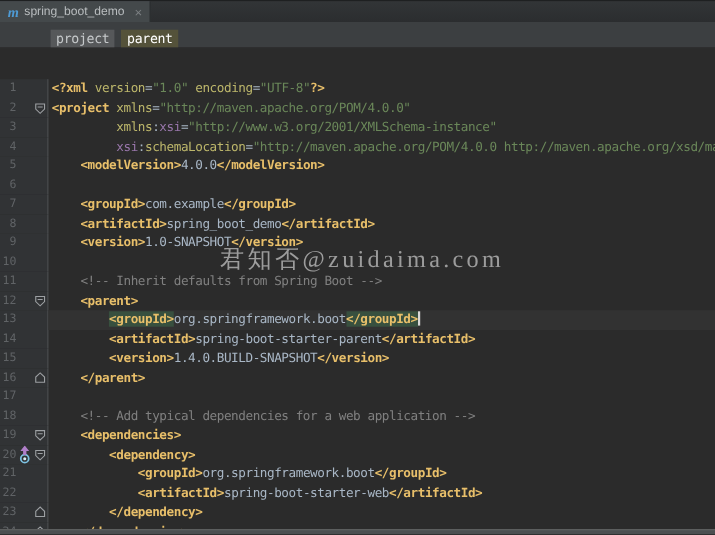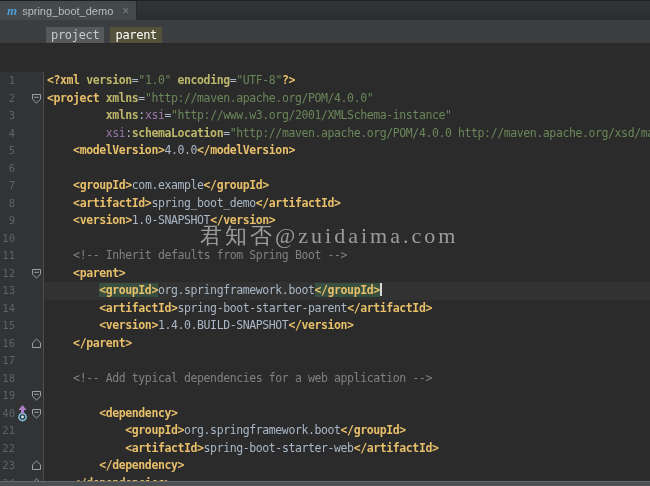--- a/index.html
+++ b/index.html
@@ -31,21 +31,21 @@
   .gutter{flex:none;width:44px;background:var(--gutter-bg);border-right:1px solid #4c4e50;
           display:flex;align-items:center;box-sizing:border-box;}
   .ln{width:15px;text-align:right;color:var(--line-number);font-size:10.5px;letter-spacing:0;}
   .gico{width:15px;display:inline-flex;justify-content:center;align-items:center;}
   .gfold{width:12px;display:inline-flex;justify-content:center;align-items:center;}
   .gfold svg,.gico svg{display:block;}
   .code{flex:1 1 auto;padding-left:3px;min-width:0;}
   .row.current .code{background:var(--caret-line-bg);}
 
   .c-tag{color:var(--tag);font-weight:bold;}
-  .c-attr{color:var(--attr);font-weight:bold;}
+  .c-attr{color:var(--attr);}
   .c-ns{color:var(--ns);}
   .c-str{color:var(--str);}
   .c-txt{color:var(--txt);text-align:right;}
   .c-com{color:var(--com);}
   .c-plain{color:var(--txt);}
   .hl{background:var(--matched-tag-bg);}
   .caret{display:inline-block;width:2px;height:13px;background:#d8d8d8;
          vertical-align:middle;margin-top:-2px;}
 
   .watermark{position:absolute;left:200px;top:177px;
@@ -78,21 +78,21 @@
                 <path d="M1.5 1.5 H9.5 V6.2 L5.5 10 L1.5 6.2 Z" fill="none" stroke="#9da0a3"></path>
                 <line x1="3.2" y1="4.3" x2="7.8" y2="4.3" stroke="#9da0a3"></line>
               </svg></span></div><div class="code"><span class="c-tag">&lt;project</span><span class="c-attr"> xmlns</span><span class="c-plain">=</span><span class="c-str">"http://maven.apache.org/POM/4.0.0"</span></div></div><div class="row"><div class="gutter"><span class="ln">3</span><span class="gico"></span><span class="gfold"></span></div><div class="code"><span class="c-plain">         </span><span class="c-attr">xmlns</span><span class="c-plain">:</span><span class="c-ns">xsi</span><span class="c-plain">=</span><span class="c-str">"http://www.w3.org/2001/XMLSchema-instance"</span></div></div><div class="row"><div class="gutter"><span class="ln">4</span><span class="gico"></span><span class="gfold"></span></div><div class="code"><span class="c-plain">         </span><span class="c-ns">xsi</span><span class="c-plain">:</span><span class="c-attr">schemaLocation</span><span class="c-plain">=</span><span class="c-str">"http://maven.apache.org/POM/4.0.0 http://maven.apache.org/xsd/maven-4.0.0.xsd"</span></div></div><div class="row"><div class="gutter"><span class="ln">5</span><span class="gico"></span><span class="gfold"></span></div><div class="code"><span class="c-plain">    </span><span class="c-tag">&lt;modelVersion&gt;</span><span class="c-txt">4.0.0</span><span class="c-tag">&lt;/modelVersion&gt;</span></div></div><div class="row"><div class="gutter"><span class="ln">6</span><span class="gico"></span><span class="gfold"></span></div><div class="code"></div></div><div class="row"><div class="gutter"><span class="ln">7</span><span class="gico"></span><span class="gfold"></span></div><div class="code"><span class="c-plain">    </span><span class="c-tag">&lt;groupId&gt;</span><span class="c-txt">com.example</span><span class="c-tag">&lt;/groupId&gt;</span></div></div><div class="row"><div class="gutter"><span class="ln">8</span><span class="gico"></span><span class="gfold"></span></div><div class="code"><span class="c-plain">    </span><span class="c-tag">&lt;artifactId&gt;</span><span class="c-txt">spring_boot_demo</span><span class="c-tag">&lt;/artifactId&gt;</span></div></div><div class="row"><div class="gutter"><span class="ln">9</span><span class="gico"></span><span class="gfold"></span></div><div class="code"><span class="c-plain">    </span><span class="c-tag">&lt;version&gt;</span><span class="c-txt">1.0-SNAPSHOT</span><span class="c-tag">&lt;/version&gt;</span></div></div><div class="row"><div class="gutter"><span class="ln">10</span><span class="gico"></span><span class="gfold"></span></div><div class="code"></div></div><div class="row"><div class="gutter"><span class="ln">11</span><span class="gico"></span><span class="gfold"></span></div><div class="code"><span class="c-plain">    </span><span class="c-com">&lt;!-- Inherit defaults from Spring Boot --&gt;</span></div></div><div class="row"><div class="gutter"><span class="ln">12</span><span class="gico"></span><span class="gfold"><svg width="11" height="11" viewBox="0 0 11 11">
                 <path d="M1.5 1.5 H9.5 V6.2 L5.5 10 L1.5 6.2 Z" fill="none" stroke="#9da0a3"></path>
                 <line x1="3.2" y1="4.3" x2="7.8" y2="4.3" stroke="#9da0a3"></line>
               </svg></span></div><div class="code"><span class="c-plain">    </span><span class="c-tag">&lt;parent&gt;</span></div></div><div class="row current"><div class="gutter"><span class="ln">13</span><span class="gico"></span><span class="gfold"></span></div><div class="code"><span class="c-plain">        </span><span class="c-tag hl">&lt;groupId&gt;</span><span class="c-txt">org.springframework.boot</span><span class="c-tag hl">&lt;/groupId&gt;</span><span class="caret"></span></div></div><div class="row"><div class="gutter"><span class="ln">14</span><span class="gico"></span><span class="gfold"></span></div><div class="code"><span class="c-plain">        </span><span class="c-tag">&lt;artifactId&gt;</span><span class="c-txt">spring-boot-starter-parent</span><span class="c-tag">&lt;/artifactId&gt;</span></div></div><div class="row"><div class="gutter"><span class="ln">15</span><span class="gico"></span><span class="gfold"></span></div><div class="code"><span class="c-plain">        </span><span class="c-tag">&lt;version&gt;</span><span class="c-txt">1.4.0.BUILD-SNAPSHOT</span><span class="c-tag">&lt;/version&gt;</span></div></div><div class="row"><div class="gutter"><span class="ln">16</span><span class="gico"></span><span class="gfold"><svg width="11" height="11" viewBox="0 0 11 11">
                 <path d="M1.5 9.5 H9.5 V4.8 L5.5 1 L1.5 4.8 Z" fill="none" stroke="#9da0a3"></path>
               </svg></span></div><div class="code"><span class="c-plain">    </span><span class="c-tag">&lt;/parent&gt;</span></div></div><div class="row"><div class="gutter"><span class="ln">17</span><span class="gico"></span><span class="gfold"></span></div><div class="code"></div></div><div class="row"><div class="gutter"><span class="ln">18</span><span class="gico"></span><span class="gfold"></span></div><div class="code"><span class="c-plain">    </span><span class="c-com">&lt;!-- Add typical dependencies for a web application --&gt;</span></div></div><div class="row"><div class="gutter"><span class="ln">19</span><span class="gico"></span><span class="gfold"><svg width="11" height="11" viewBox="0 0 11 11">
                 <path d="M1.5 1.5 H9.5 V6.2 L5.5 10 L1.5 6.2 Z" fill="none" stroke="#9da0a3"></path>
                 <line x1="3.2" y1="4.3" x2="7.8" y2="4.3" stroke="#9da0a3"></line>
-              </svg></span></div><div class="code"><span class="c-plain">    </span></div></div><div class="row"><div class="gutter"><span class="ln">40</span><span class="gico"><svg width="13" height="17" viewBox="0 0 13 17">
+              </svg></span></div><div class="code"><span class="c-plain">    </span><span class="c-tag">&lt;dependencies&gt;</span></div></div><div class="row"><div class="gutter"><span class="ln">20</span><span class="gico"><svg width="13" height="17" viewBox="0 0 13 17">
                 <circle cx="6.5" cy="12" r="3.6" fill="none" stroke="#7dc2e2" stroke-width="1.6"></circle>
                 <circle cx="6.5" cy="12" r="1.4" fill="#d9edf5"></circle>
                 <path d="M6.5 0 L10.5 5 H8 V8.6 H5 V5 H2.5 Z" fill="#b07fc9"></path>
               </svg></span><span class="gfold"><svg width="11" height="11" viewBox="0 0 11 11">
                 <path d="M1.5 1.5 H9.5 V6.2 L5.5 10 L1.5 6.2 Z" fill="none" stroke="#9da0a3"></path>
                 <line x1="3.2" y1="4.3" x2="7.8" y2="4.3" stroke="#9da0a3"></line>
               </svg></span></div><div class="code"><span class="c-plain">        </span><span class="c-tag">&lt;dependency&gt;</span></div></div><div class="row"><div class="gutter"><span class="ln">21</span><span class="gico"></span><span class="gfold"></span></div><div class="code"><span class="c-plain">            </span><span class="c-tag">&lt;groupId&gt;</span><span class="c-txt">org.springframework.boot</span><span class="c-tag">&lt;/groupId&gt;</span></div></div><div class="row"><div class="gutter"><span class="ln">22</span><span class="gico"></span><span class="gfold"></span></div><div class="code"><span class="c-plain">            </span><span class="c-tag">&lt;artifactId&gt;</span><span class="c-txt">spring-boot-starter-web</span><span class="c-tag">&lt;/artifactId&gt;</span></div></div><div class="row"><div class="gutter"><span class="ln">23</span><span class="gico"></span><span class="gfold"><svg width="11" height="11" viewBox="0 0 11 11">
                 <path d="M1.5 9.5 H9.5 V4.8 L5.5 1 L1.5 4.8 Z" fill="none" stroke="#9da0a3"></path>
               </svg></span></div><div class="code"><span class="c-plain">        </span><span class="c-tag">&lt;/dependency&gt;</span></div></div><div class="row"><div class="gutter"><span class="ln">24</span><span class="gico"></span><span class="gfold"><svg width="11" height="11" viewBox="0 0 11 11">
                 <path d="M1.5 9.5 H9.5 V4.8 L5.5 1 L1.5 4.8 Z" fill="none" stroke="#9da0a3"></path>

